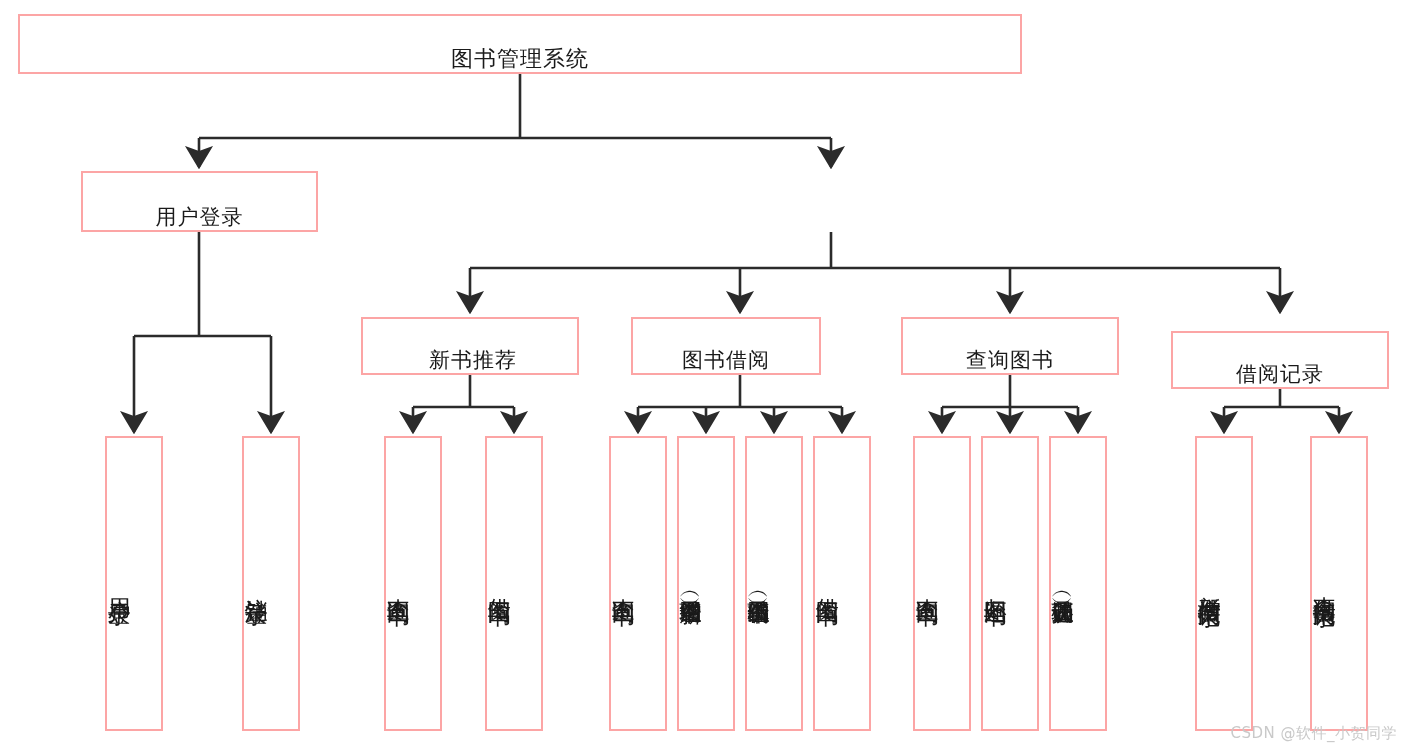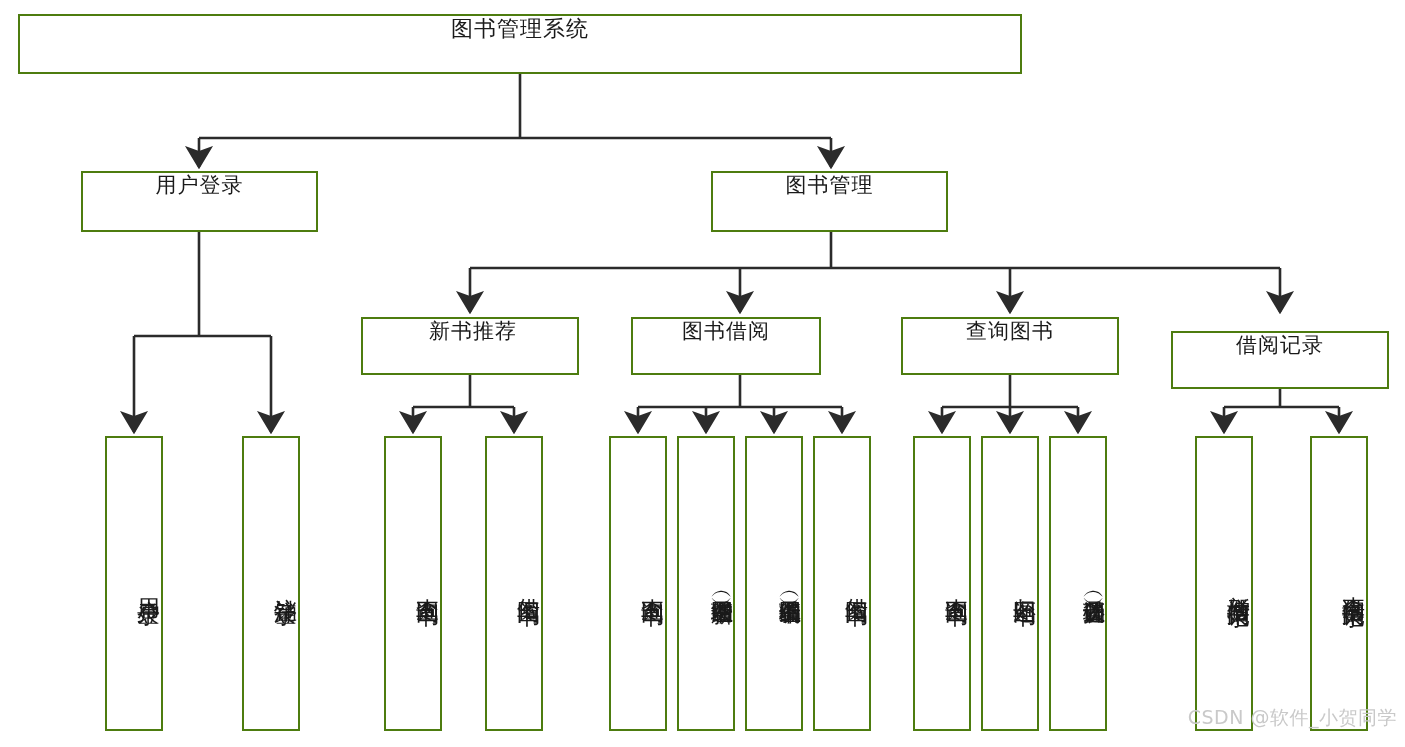--- a/index.html
+++ b/index.html
@@ -22,24 +22,24 @@
     position: absolute;
     left: 0;
     top: 0;
     width: 1405px;
     height: 747px;
     pointer-events: none;
   }
   .node {
     position: absolute;
     box-sizing: border-box;
-    border: 2px solid #4d7c0f;
+    border: 2px solid #fca5a5;
     background: #ffffff;
     display: flex;
-    align-items: flex-start;
+    align-items: flex-end;
     justify-content: center;
     color: #1a1a1a;
   }
   
   .node.horiz {
     font-size: 21px;
     line-height: 1.2;
     letter-spacing: 1px;
     white-space: nowrap;
   }
@@ -57,22 +57,22 @@
     white-space: nowrap;
   }
   .node.vert.tight {
     font-size: 22px;
     letter-spacing: 0px;
     line-height: 1.02;
   }
   .watermark {
     position: absolute;
     right: 8px;
-    bottom: 16px;
-    font-size: 19px;
+    bottom: 4px;
+    font-size: 15px;
     color: #c9c9c9;
     letter-spacing: 0.5px;
     white-space: nowrap;
     user-select: none;
   }
 </style>
 </head>
 <body>
 
 <div id="canvas">
@@ -130,23 +130,20 @@
     </g>
   </svg>
 
   <div class="node horiz root" style="left:18px; top:14px; width:1004px; height:60px;">
     <span>图书管理系统</span>
   </div>
 
   <div class="node horiz" style="left:81px; top:171px; width:237px; height:61px;">
     <span>用户登录</span>
   </div>
-  <div class="node horiz" style="left:711px; top:171px; width:237px; height:61px;">
-    <span>图书管理</span>
-  </div>
 
   <div class="node horiz" style="left:361px; top:317px; width:218px; height:58px;padding-left:6px;">
     <span>新书推荐</span>
   </div>
   <div class="node horiz" style="left:631px; top:317px; width:190px; height:58px;">
     <span>图书借阅</span>
   </div>
   <div class="node horiz" style="left:901px; top:317px; width:218px; height:58px;">
     <span>查询图书</span>
   </div>

